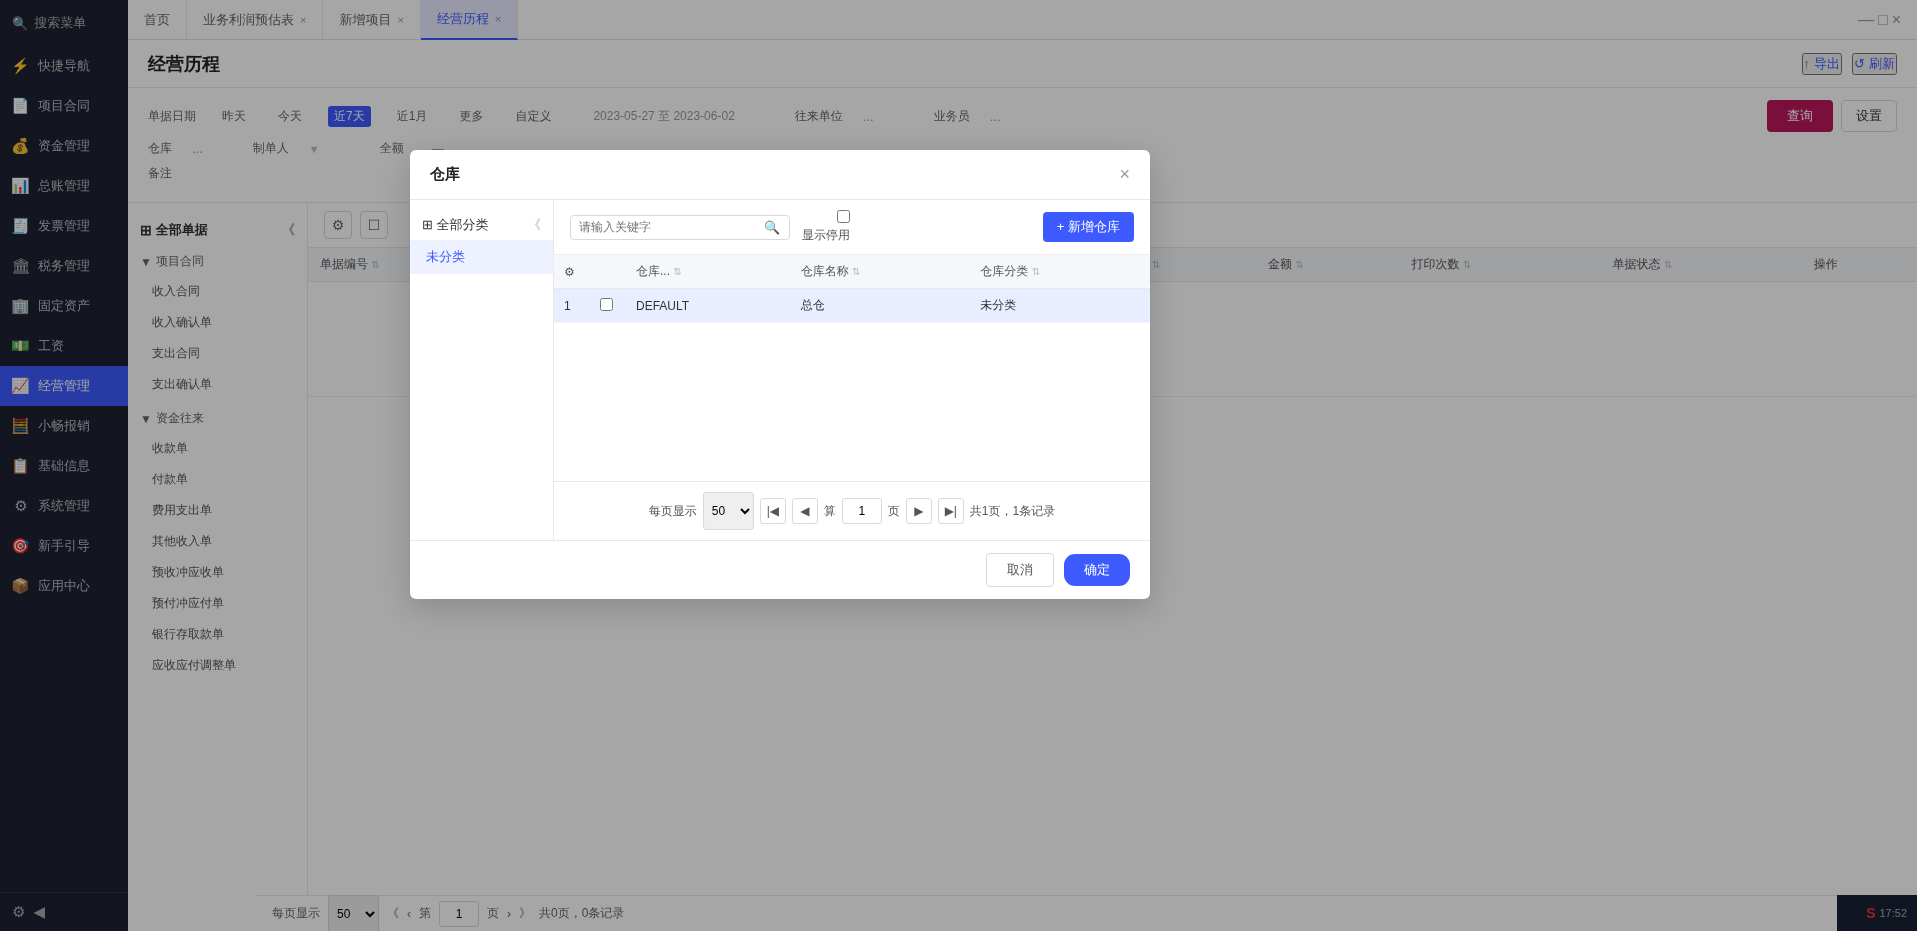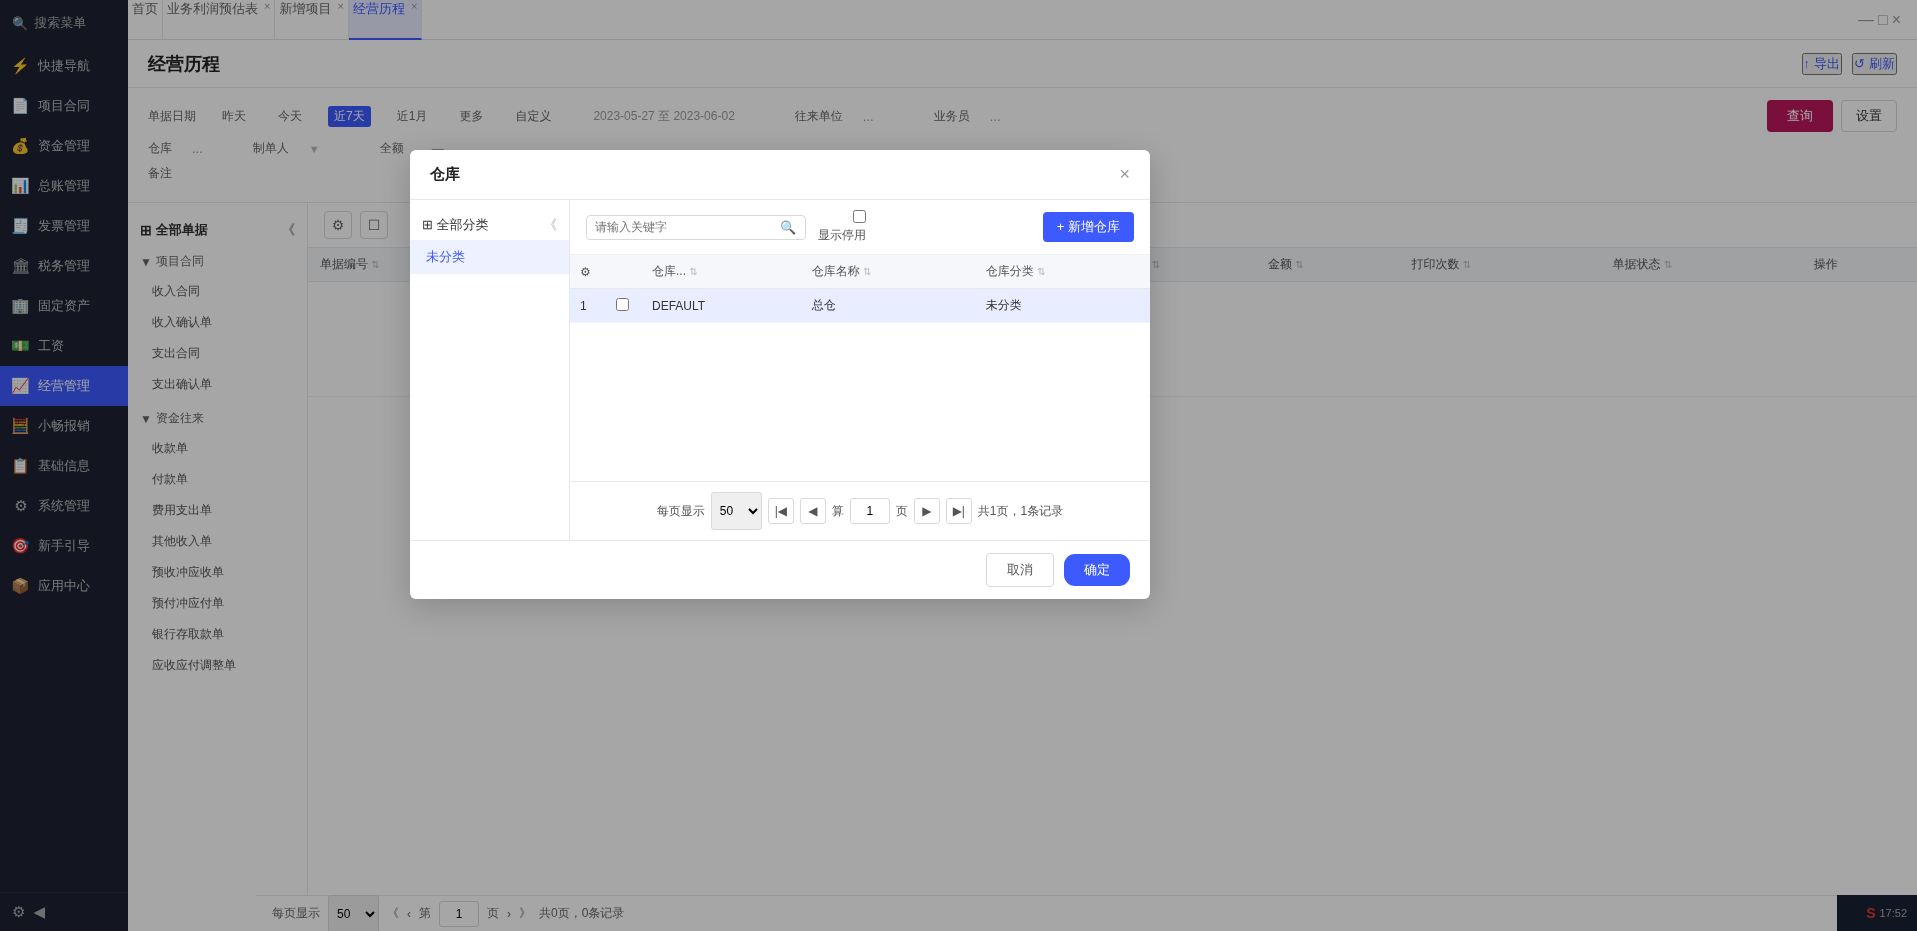--- a/index.html
+++ b/index.html
@@ -23,21 +23,21 @@
 
     
     .main { position: absolute; left: 128px; top: 0; width: 1789px; height: 931px; background: #f0f2f5; }
 
     
     .tabs-bar {
       height: 40px; background: #fff; display: flex; align-items: center; border-bottom: 1px solid #e0e0e0;
       padding-left: 0;
     }
     .tab {
-      height: 40px; display: flex; padding: 0 4px; gap: 6px; cursor: pointer;
+      height: 40px; display: flex; align-items: center; padding: 0 16px; gap: 6px; cursor: pointer;
       font-size: 13px; color: #666; border-right: 1px solid #e8e8e8; white-space: nowrap;
     }
     .tab.active { background: #e8edff; color: #3d5afe; border-bottom: 2px solid #3d5afe; }
     .tab-close { font-size: 11px; color: #999; cursor: pointer; }
 
     
     .page-header {
       height: 48px; background: #fff; display: flex; align-items: center; padding: 0 20px;
       border-bottom: 1px solid #e8e8e8; gap: 10px;
     }
@@ -103,21 +103,21 @@
     .modal-header {
       display: flex; align-items: center; justify-content: space-between;
       padding: 14px 20px; border-bottom: 1px solid #e8e8e8;
     }
     .modal-title { font-size: 15px; font-weight: 600; color: #222; }
     .modal-close { cursor: pointer; color: #999; font-size: 18px; }
     .modal-body { display: flex; flex: 1; min-height: 340px; }
 
     
     .modal-tree {
-      width: 160px; border-right: 1px solid #e8e8e8; padding: 10px 0; flex-shrink: 0;
+      width: 144px; border-right: 1px solid #e8e8e8; padding: 10px 0; flex-shrink: 0;
       display: flex; flex-direction: column;
     }
     .modal-tree-header {
       display: flex; align-items: center; justify-content: space-between; padding: 6px 12px; font-size: 13px; color: #333; font-weight: 500;
     }
     .modal-tree-item {
       padding: 8px 16px; font-size: 13px; color: #555; cursor: pointer;
     }
     .modal-tree-item.selected { background: #eef1ff; color: #3d5afe; }
     .modal-tree-scroll { flex: 1; overflow-y: auto; }

